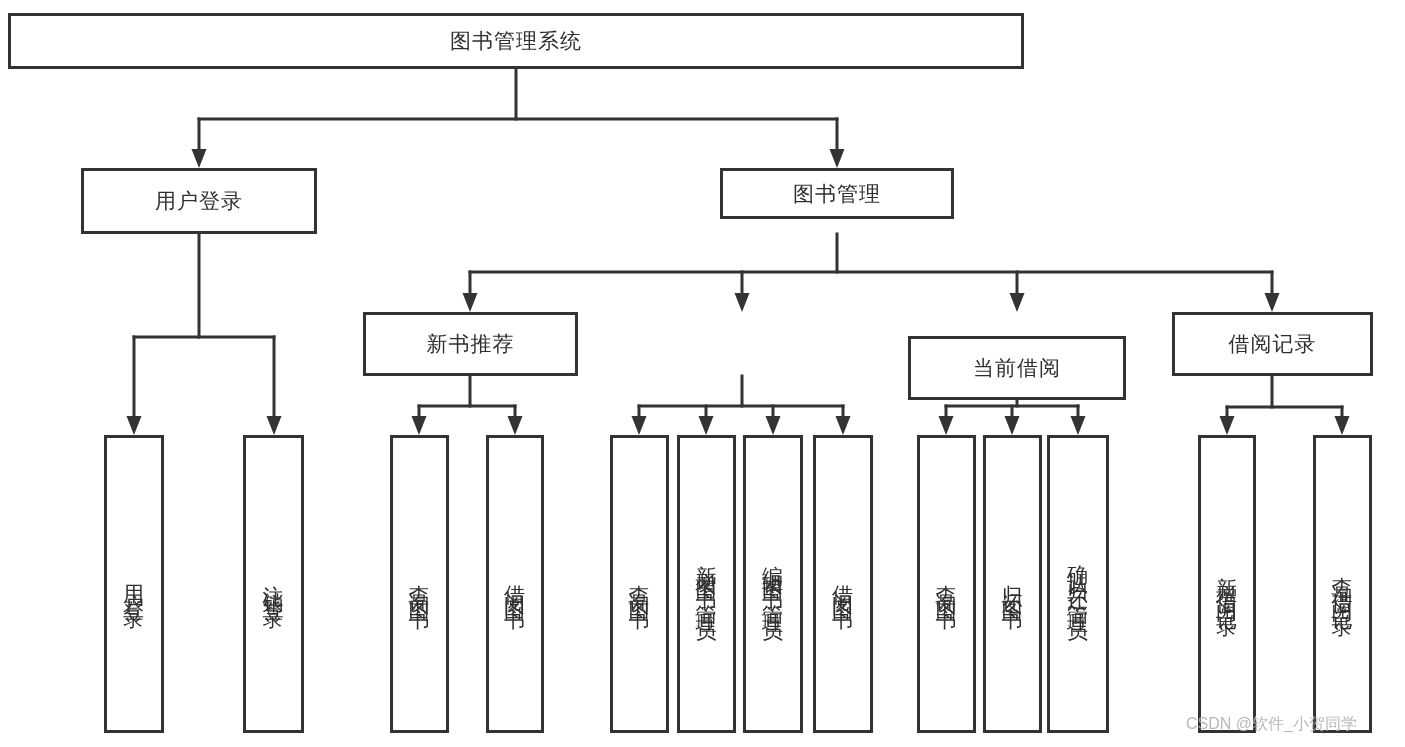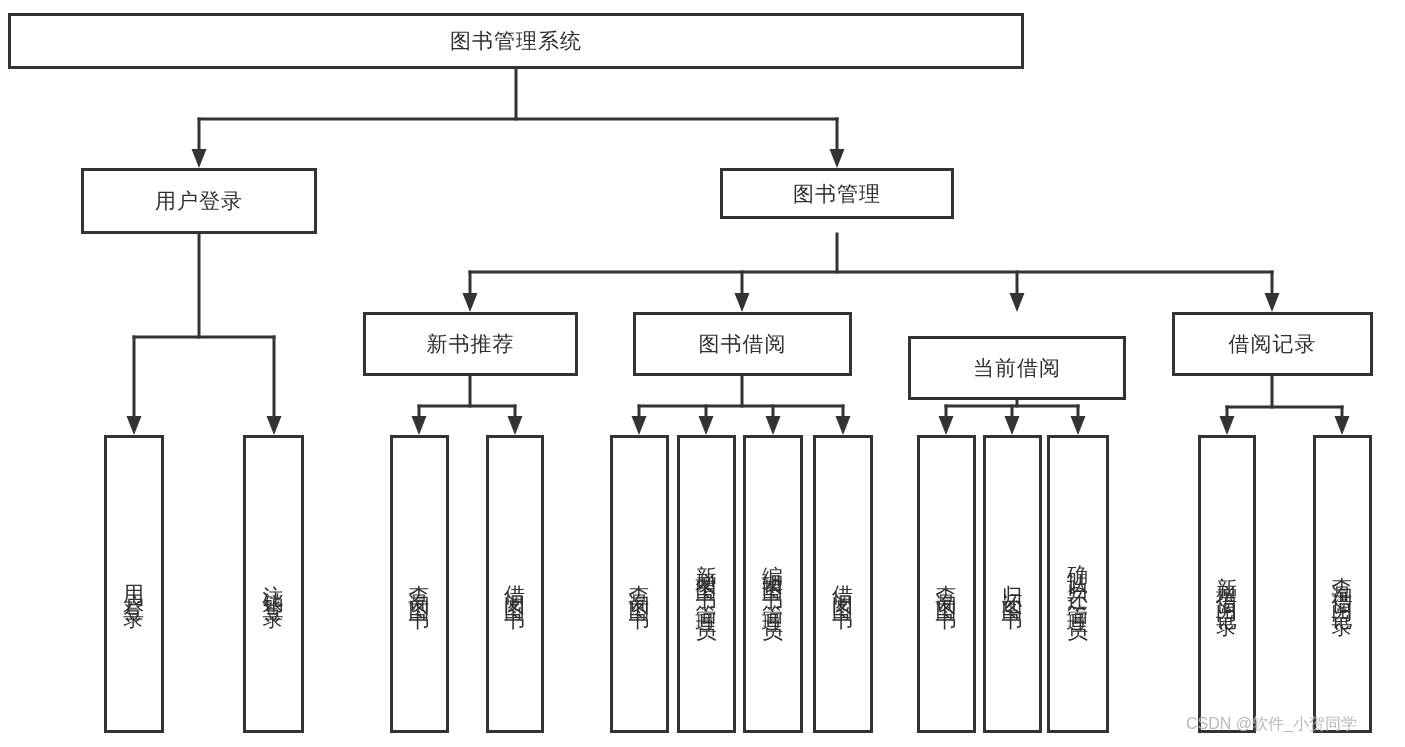--- a/index.html
+++ b/index.html
@@ -140,23 +140,20 @@
   <div class="box" style="left:81px; top:168px; width:236px; height:66px;">
     <span class="hlabel">用户登录</span>
   </div>
   <div class="box" style="left:720px; top:168px; width:234px; height:51px;">
     <span class="hlabel">图书管理</span>
   </div>
 
   <div class="box" style="left:363px; top:312px; width:215px; height:64px;">
     <span class="hlabel">新书推荐</span>
   </div>
-  <div class="box" style="left:633px; top:312px; width:219px; height:64px;">
-    <span class="hlabel">图书借阅</span>
-  </div>
   <div class="box" style="left:908px; top:312px; width:218px; height:64px;margin-top:24px;">
     <span class="hlabel">当前借阅</span>
   </div>
   <div class="box" style="left:1172px; top:312px; width:201px; height:64px;">
     <span class="hlabel">借阅记录</span>
   </div>
 
   <div class="box vbox" style="left:104px; width:60px;">
     <span class="vlabel">用户登录</span>
   </div>

